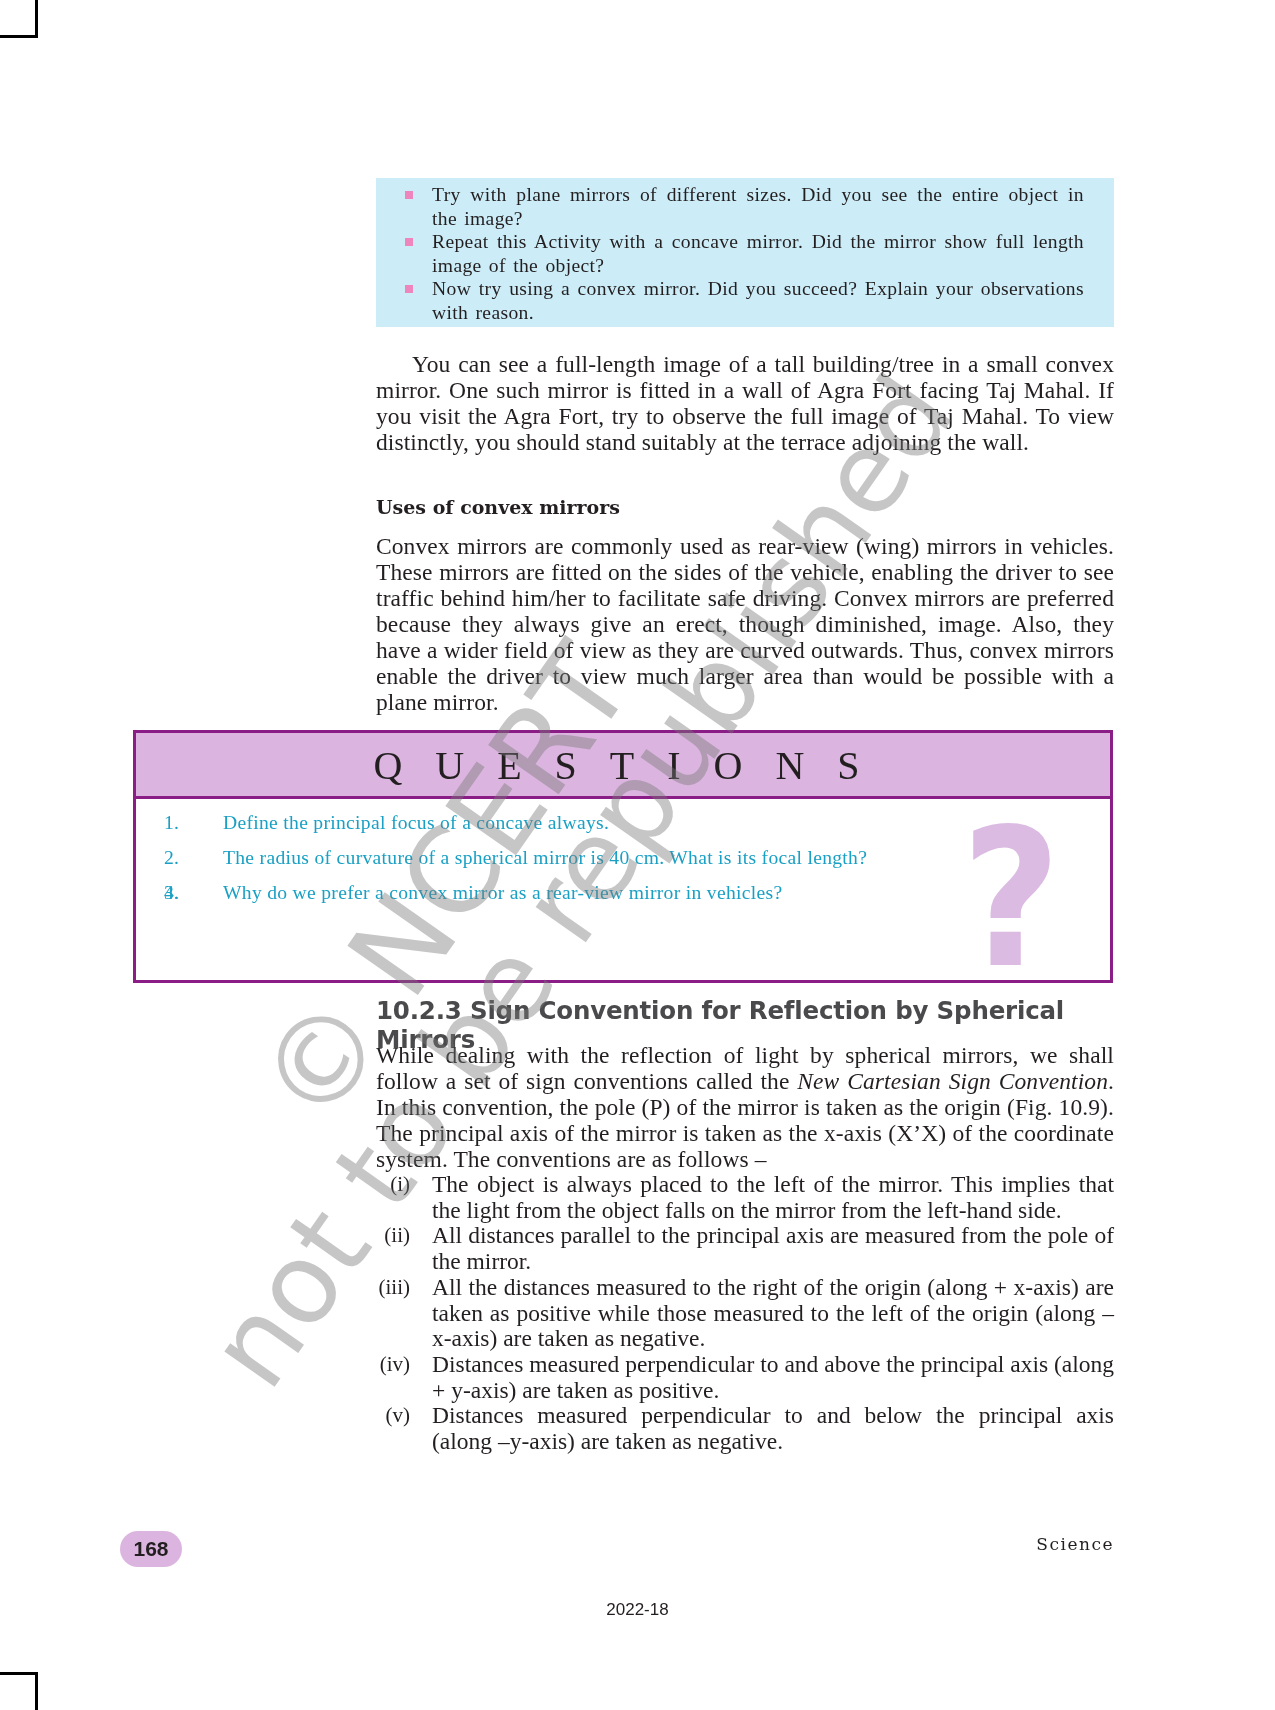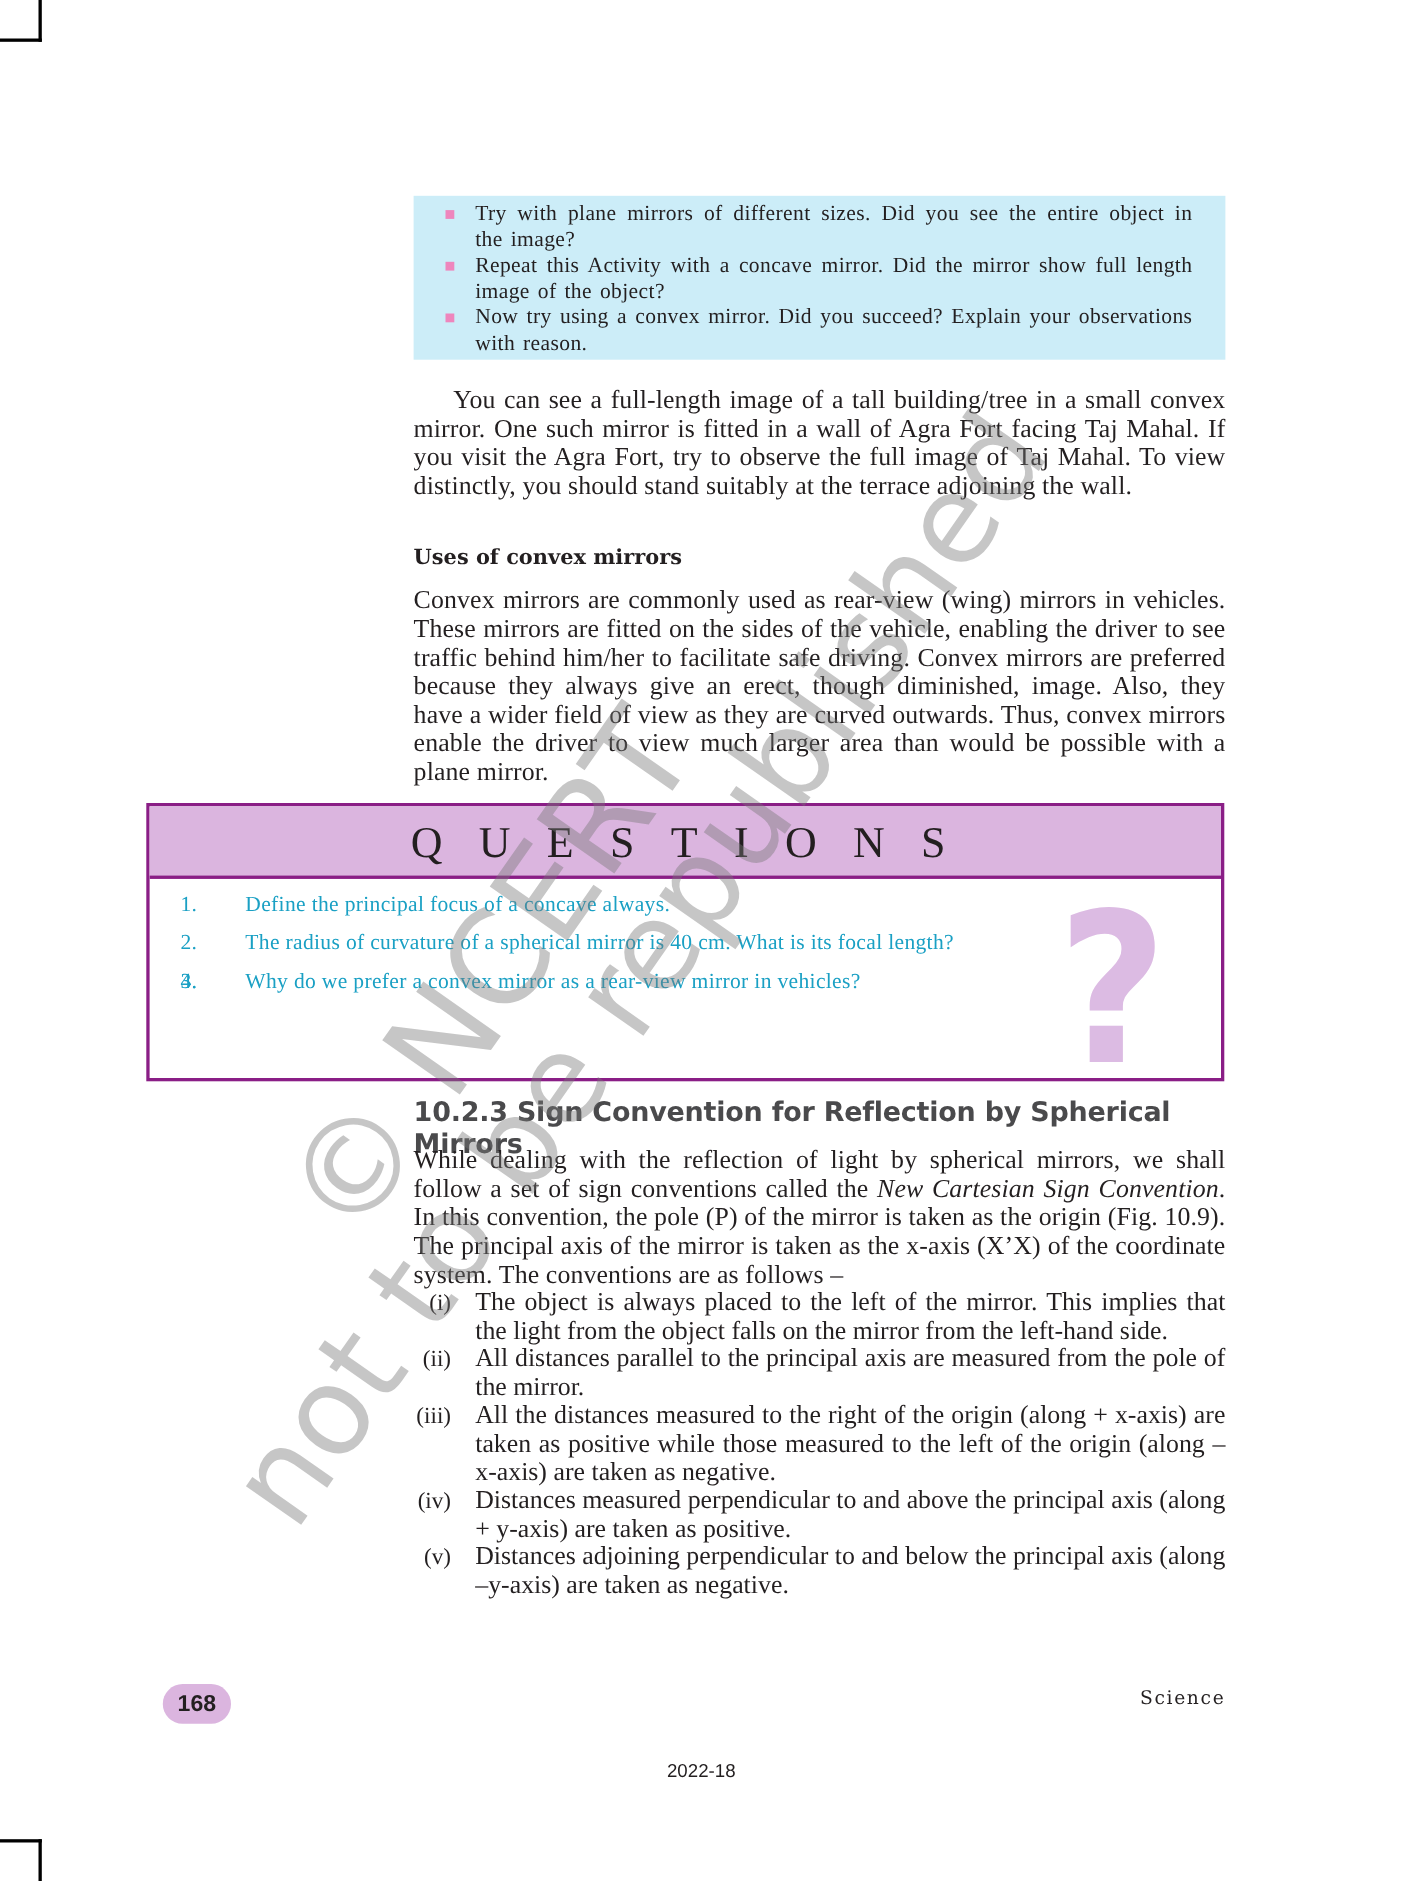--- a/index.html
+++ b/index.html
@@ -64,21 +64,21 @@
     margin: 0; letter-spacing: -0.2px;
   }
   .conv-list { margin: 0; padding: 0; list-style: none; }
   .conv-item {
     position: relative; padding-left: 56px; font-family: "Liberation Serif", serif;
     font-size: 23.5px; line-height: 25.7px; text-align: justify; color: #231f20;
   }
   .conv-num { position: absolute; left: 0; width: 34px; text-align: right; font-size: 21px; }
 
   .page-badge {
-    position: absolute; left: 148px; top: 1531px; width: 62px; height: 36px; border-radius: 18px;
+    position: absolute; left: 120px; top: 1531px; width: 62px; height: 36px; border-radius: 18px;
     background: #dbb5df; display: flex; align-items: center; justify-content: center;
     font-family: "Liberation Sans", sans-serif; font-weight: bold; font-size: 21px; color: #231f20;
   }
   .footer-subject {
     position: absolute; right: 161px; top: 1534px; font-family: "DejaVu Serif", serif;
     font-size: 17px; letter-spacing: 1.5px; color: #231f20;
   }
   .footer-year {
     position: absolute; left: 0; width: 1275px; top: 1600px; text-align: center;
     font-family: "Liberation Sans", sans-serif; font-size: 17px; color: #231f20;
@@ -136,21 +136,21 @@
 <div class="col" style="top:996px;">
   <h2 class="section-title">10.2.3 Sign Convention for Reflection by Spherical Mirrors</h2>
 </div>
 <div class="col" style="top:1042px;">
   <p class="para"><span>While dealing with the reflection of light by spherical mirrors, we shall follow a set of sign conventions called the </span><em>New Cartesian Sign Convention</em><span>. In this convention, the pole (P) of the mirror is taken as the origin (Fig. 10.9).  The principal axis of the mirror is taken as the x-axis (X’X) of the coordinate system. The conventions are as follows –</span></p>
   <ul class="conv-list">
     <li class="conv-item"><span class="conv-num">(i)</span><span>The object is always placed to the left of the mirror. This implies that the light from the object falls on the mirror from the left-hand side.</span></li>
     <li class="conv-item"><span class="conv-num">(ii)</span><span>All distances parallel to the principal axis are measured from the pole of the mirror.</span></li>
     <li class="conv-item"><span class="conv-num">(iii)</span><span>All the distances measured to the right of the origin (along + x-axis) are taken as positive while those measured to the left of the origin (along – x-axis) are taken as negative.</span></li>
     <li class="conv-item"><span class="conv-num">(iv)</span><span>Distances measured perpendicular to and above the principal axis (along + y-axis) are taken as positive.</span></li>
-    <li class="conv-item"><span class="conv-num">(v)</span><span>Distances adjoining perpendicular to and below the principal axis (along –y-axis) are taken as negative.</span></li>
+    <li class="conv-item"><span class="conv-num">(v)</span><span>Distances measured perpendicular to and below the principal axis (along –y-axis) are taken as negative.</span></li>
   </ul>
 </div>
 
 <div class="page-badge">
     <span>168</span>
   </div>
 <div class="footer-subject">Science</div>
 <div class="footer-year">2022-18</div>
 
 <div class="watermark">

